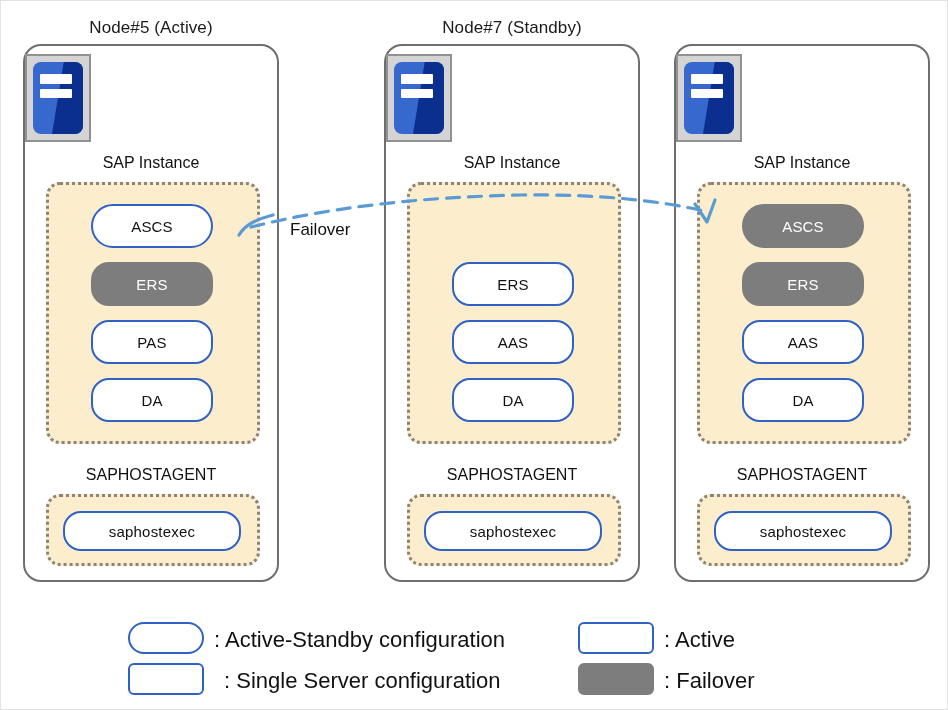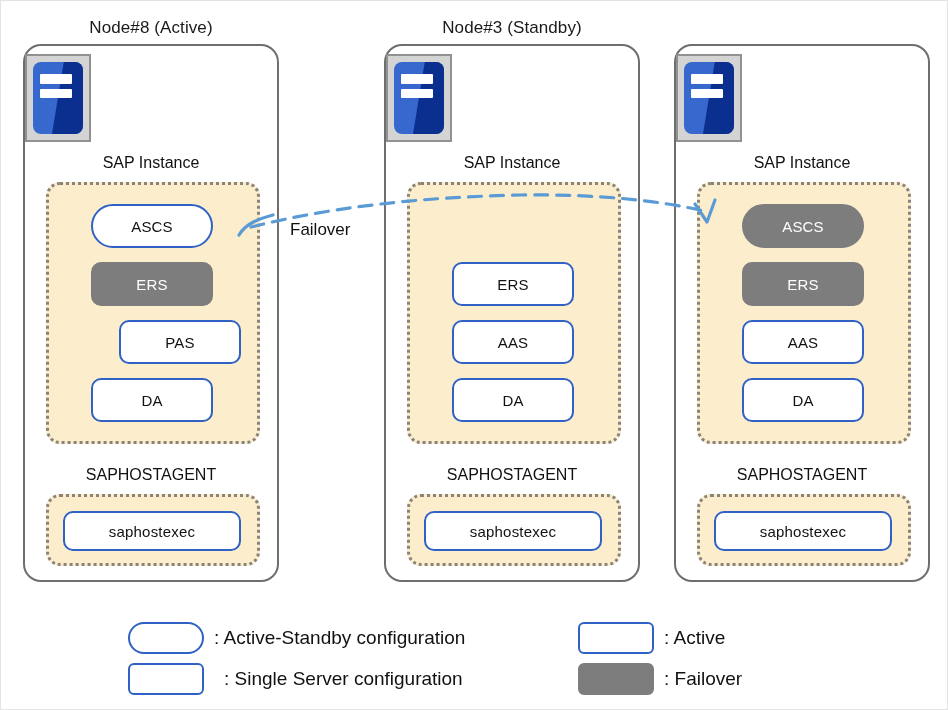--- a/index.html
+++ b/index.html
@@ -109,21 +109,21 @@
     background: #ffffff;
     border: 2.5px solid #2f62c4;
     color: #111111;
   }
   .chip.inactive {
     background: #7d7d7d;
     border: 2.5px solid #7d7d7d;
     color: #ffffff;
   }
   .chip.shape-pill   { border-radius: 999px; }
-  .chip.shape-rect   { border-radius: 10px; }
+  .chip.shape-rect   { border-radius: 18px; }
 
   
   .arrow-layer {
     position: absolute;
     left: 0;
     top: 0;
     width: 948px;
     height: 710px;
     pointer-events: none;
   }
@@ -145,54 +145,54 @@
     border: 2.5px solid #2f62c4;
   }
   .legend-swatch.filled {
     background: #7d7d7d;
     border: 2.5px solid #7d7d7d;
   }
   .legend-swatch.pill { border-radius: 999px; }
   .legend-swatch.rect { border-radius: 6px; }
   .legend-text {
     position: absolute;
-    font-size: 19px;
+    font-size: 22px;
     color: #111111;
     white-space: nowrap;
   }
 </style>
 </head>
 <body>
 
 <div id="canvas">
 
-  <div class="node-title" style="left:18px; top:17px; width:264px;">Node#8 (Active)</div>
+  <div class="node-title" style="left:18px; top:17px; width:264px;">Node#5 (Active)</div>
   <div class="node-box" style="left:22px; top:43px; width:256px; height:538px;"></div>
 
   <div class="server-icon" style="left:24px; top:53px;">
     <div class="body">
       <div class="shade"></div>
       <div class="bar bar1"></div>
       <div class="bar bar2"></div>
     </div>
   </div>
 
   <div class="section-label" style="left:22px; top:153px; width:256px;">SAP Instance</div>
   <div class="group-box" style="left:45px; top:181px; width:214px; height:262px;"></div>
 
   <div class="chip shape-pill active" style="left:90px; top:203px; width:122px; height:44px;">ASCS</div>
   <div class="chip shape-rect inactive" style="left:90px; top:261px; width:122px; height:44px;">ERS</div>
-  <div class="chip shape-rect active" style="left:90px; top:319px; width:122px; height:44px;margin-left:28px;">PAS</div>
+  <div class="chip shape-rect active" style="left:90px; top:319px; width:122px; height:44px;">PAS</div>
   <div class="chip shape-rect active" style="left:90px; top:377px; width:122px; height:44px;">DA</div>
 
   <div class="section-label" style="left:22px; top:465px; width:256px;">SAPHOSTAGENT</div>
   <div class="group-box" style="left:45px; top:493px; width:214px; height:72px;"></div>
   <div class="chip shape-rect active" style="left:62px; top:510px; width:178px; height:40px;">saphostexec</div>
 
-  <div class="node-title" style="left:381px; top:17px; width:260px;">Node#3 (Standby)</div>
+  <div class="node-title" style="left:381px; top:17px; width:260px;">Node#7 (Standby)</div>
   <div class="node-box" style="left:383px; top:43px; width:256px; height:538px;"></div>
 
   <div class="server-icon" style="left:385px; top:53px;">
     <div class="body">
       <div class="shade"></div>
       <div class="bar bar1"></div>
       <div class="bar bar2"></div>
     </div>
   </div>
 

